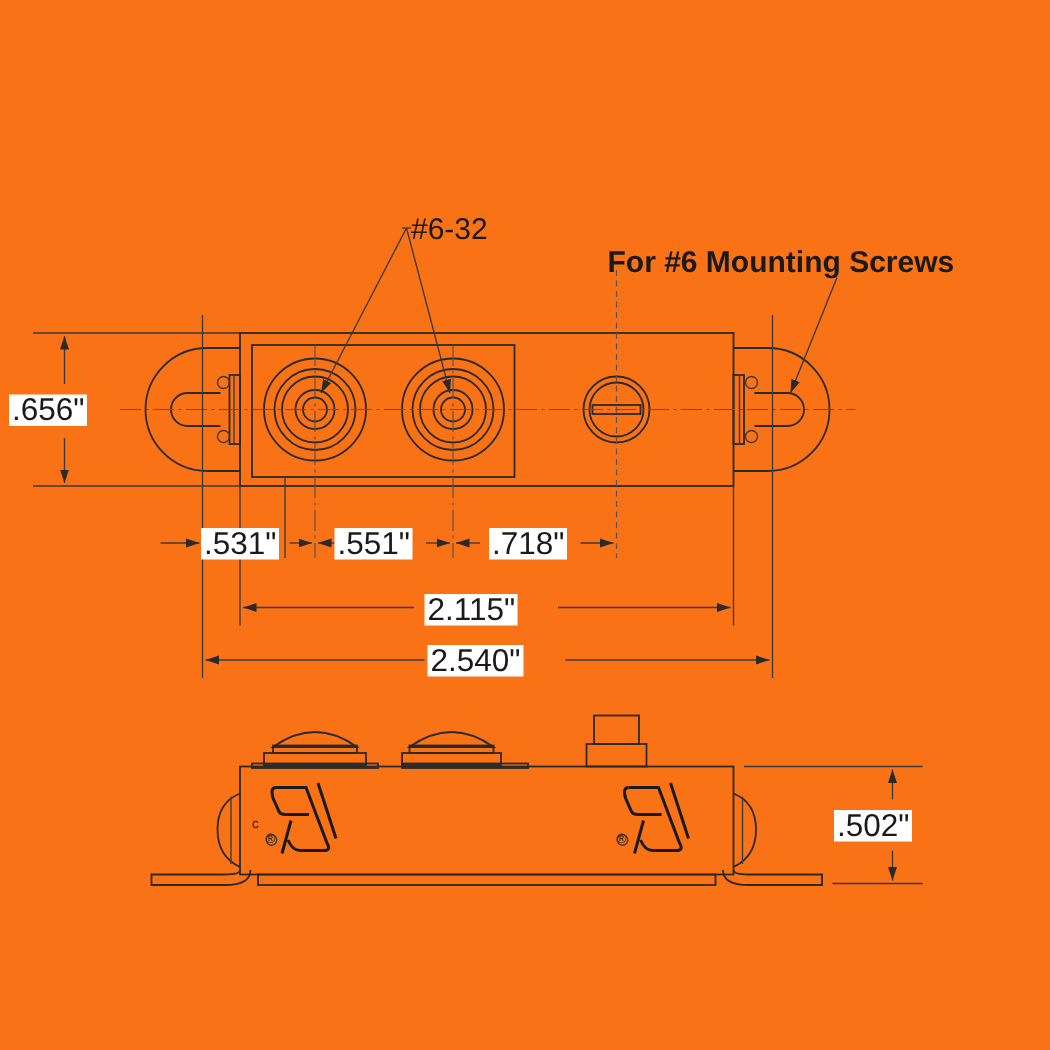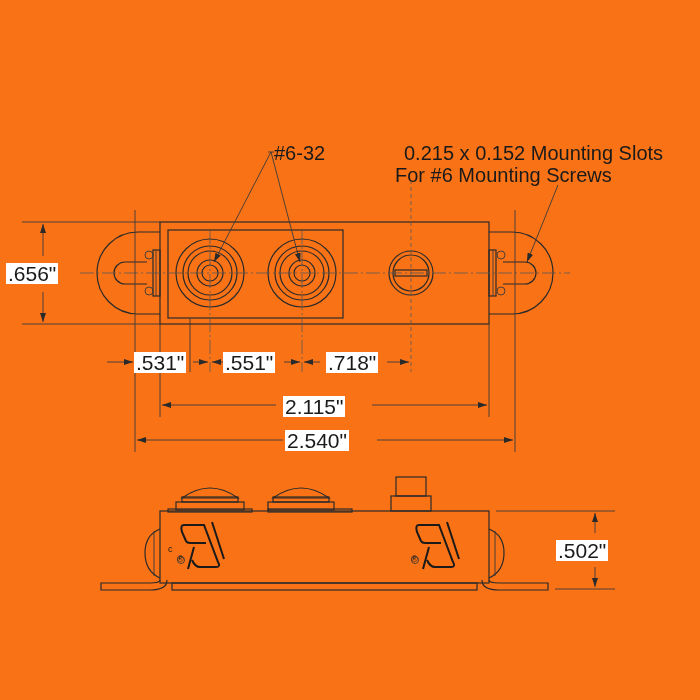--- a/index.html
+++ b/index.html
@@ -138,22 +138,21 @@
       <circle class="thin" cx="415" cy="560" r="3.5"></circle>
 
       <line class="thin" x1="496" y1="511" x2="615" y2="511"></line>
       <line class="thin" x1="555" y1="589" x2="615" y2="589"></line>
       <line class="thin" x1="595" y1="533" x2="595" y2="513" marker-end="url(#arr)"></line>
       <line class="thin" x1="595" y1="567" x2="595" y2="587" marker-end="url(#arr)"></line>
     </g>
   </svg>
 
   <span class="lbl note" style="left:274px; top:143px;">#6-32</span>
-  <span class="lbl note" style="left:404px; top:143px;">0.215 x 0.152 Mounting Slots</span>
-  <span class="lbl note" style="left:395px; top:165px;">For #6 Mounting Screws</span>
+  <span class="lbl note" style="left:405px; top:165px;font-weight:bold;">For #6 Mounting Screws</span>
 
   <span class="lbl dim" style="left:6px; top:263px;">.656"</span>
   <span class="lbl dim" style="left:134px; top:352px;">.531"</span>
   <span class="lbl dim" style="left:223px; top:352px;">.551"</span>
   <span class="lbl dim" style="left:326px; top:352px;">.718"</span>
   <span class="lbl dim" style="left:283px; top:396px;">2.115"</span>
   <span class="lbl dim" style="left:285px; top:430px;">2.540"</span>
   <span class="lbl dim" style="left:556px; top:540px;">.502"</span>
 
   <span class="lbl small" style="left:168px; top:545px;">c</span>

